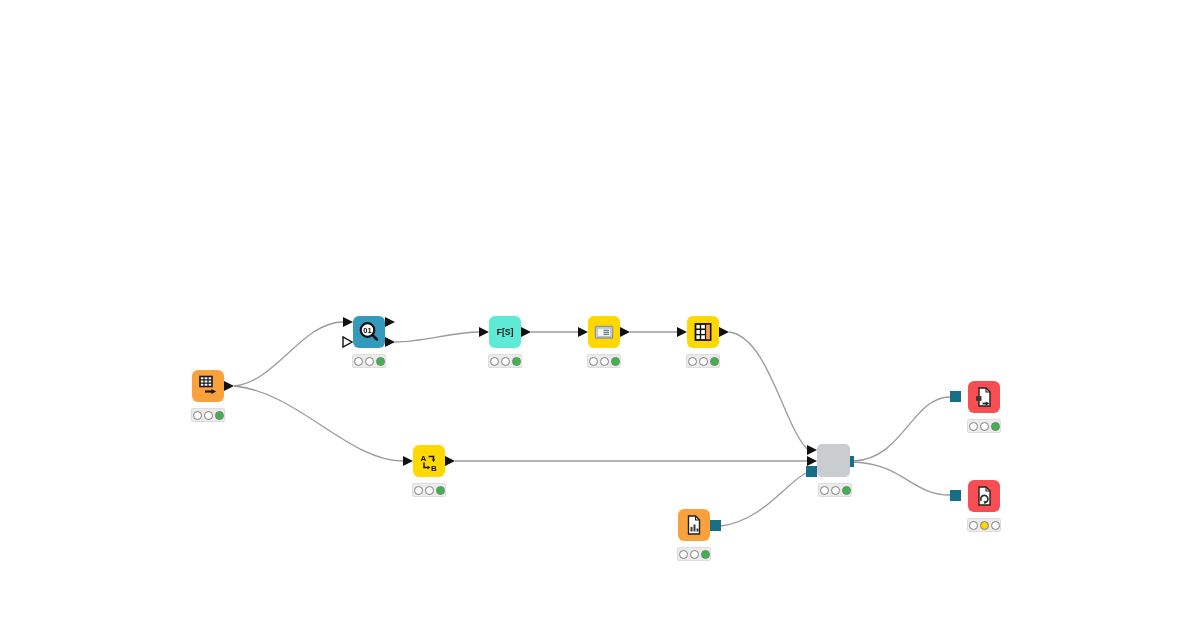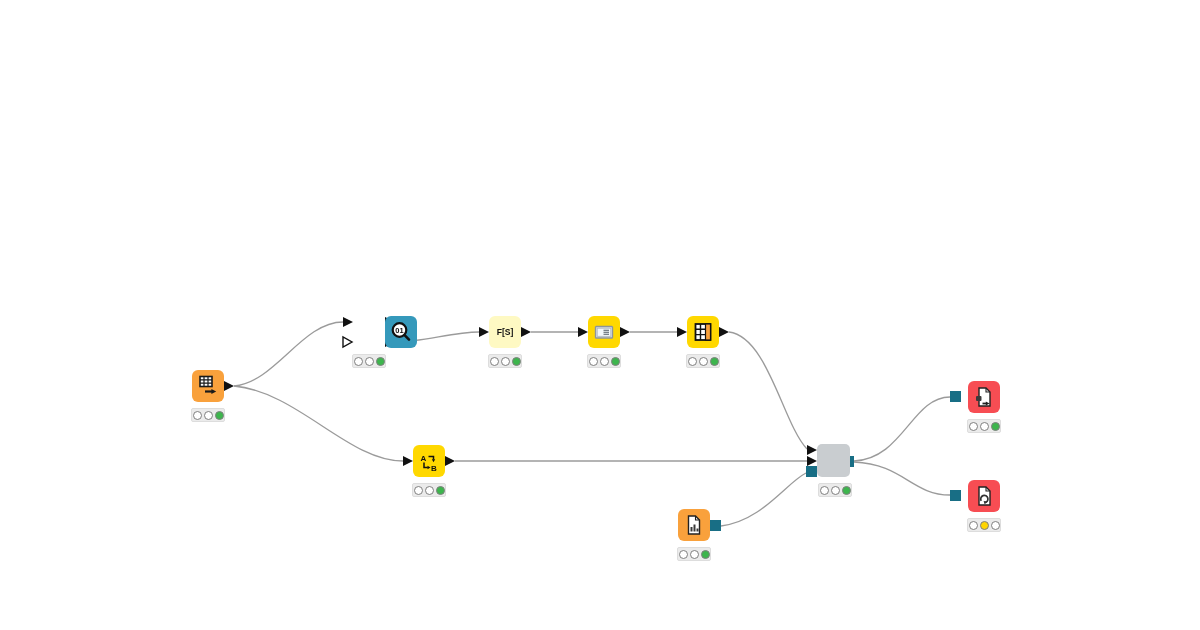--- a/index.html
+++ b/index.html
@@ -72,29 +72,29 @@
 
   <div class="node" style="left: 192px; top: 370px; background: rgb(249, 161, 60);">
     <svg class="icon" width="24" height="24" viewBox="0 0 24 24">
       <rect x="4" y="2.5" width="12" height="10" fill="#ffffff" stroke="#1a1a1a" stroke-width="1.6"></rect>
       <path d="M8 2.5 V12.5 M12 2.5 V12.5 M4 5.8 H16 M4 9.1 H16" stroke="#1a1a1a" stroke-width="1.2" fill="none"></path>
       <path d="M9 17.5 H16" stroke="#1a1a1a" stroke-width="2.2" fill="none"></path>
       <polygon points="15.4,14.9 20.2,17.5 15.4,20.1" fill="#1a1a1a"></polygon>
     </svg>
   </div>
 
-  <div class="node" style="left: 353px; top: 316px; background: rgb(53, 153, 187); margin-left: 32px;">
+  <div class="node" style="left: 353px; top: 316px; background: rgb(53, 153, 187);">
     <svg class="icon" width="24" height="24" viewBox="0 0 24 24">
       <circle cx="10.5" cy="10" r="6.8" fill="#ffffff" stroke="#111" stroke-width="2.2"></circle>
       <text x="10.5" y="12.6" font-size="7.5" text-anchor="middle">01</text>
       <line x1="15.6" y1="15.1" x2="20" y2="19.6" stroke="#111" stroke-width="2.6" stroke-linecap="round"></line>
     </svg>
   </div>
 
-  <div class="node" style="left: 489px; top: 316px; background: #fef9c3;">
+  <div class="node" style="left: 489px; top: 316px; background: #5eead4;">
     <svg class="icon" width="24" height="24" viewBox="0 0 24 24">
       <text x="12" y="15.2" font-size="8.6" text-anchor="middle">F[S]</text>
     </svg>
   </div>
 
   <div class="node" style="left: 588px; top: 316px; background: rgb(255, 216, 0);">
     <svg class="icon" width="24" height="24" viewBox="0 0 24 24">
       <rect x="3.5" y="6.5" width="17" height="11.5" rx="0.8" fill="#dfe3e6" stroke="#8d959b" stroke-width="1.4"></rect>
       <rect x="5.2" y="8.2" width="13.6" height="8.1" fill="#f2f7fa" stroke="#aab3ba" stroke-width="0.8"></rect>
       <path d="M11.5 10.3 H17 M11.5 12.3 H17 M11.5 14.3 H17" stroke="#4e5a64" stroke-width="1.1" fill="none"></path>

